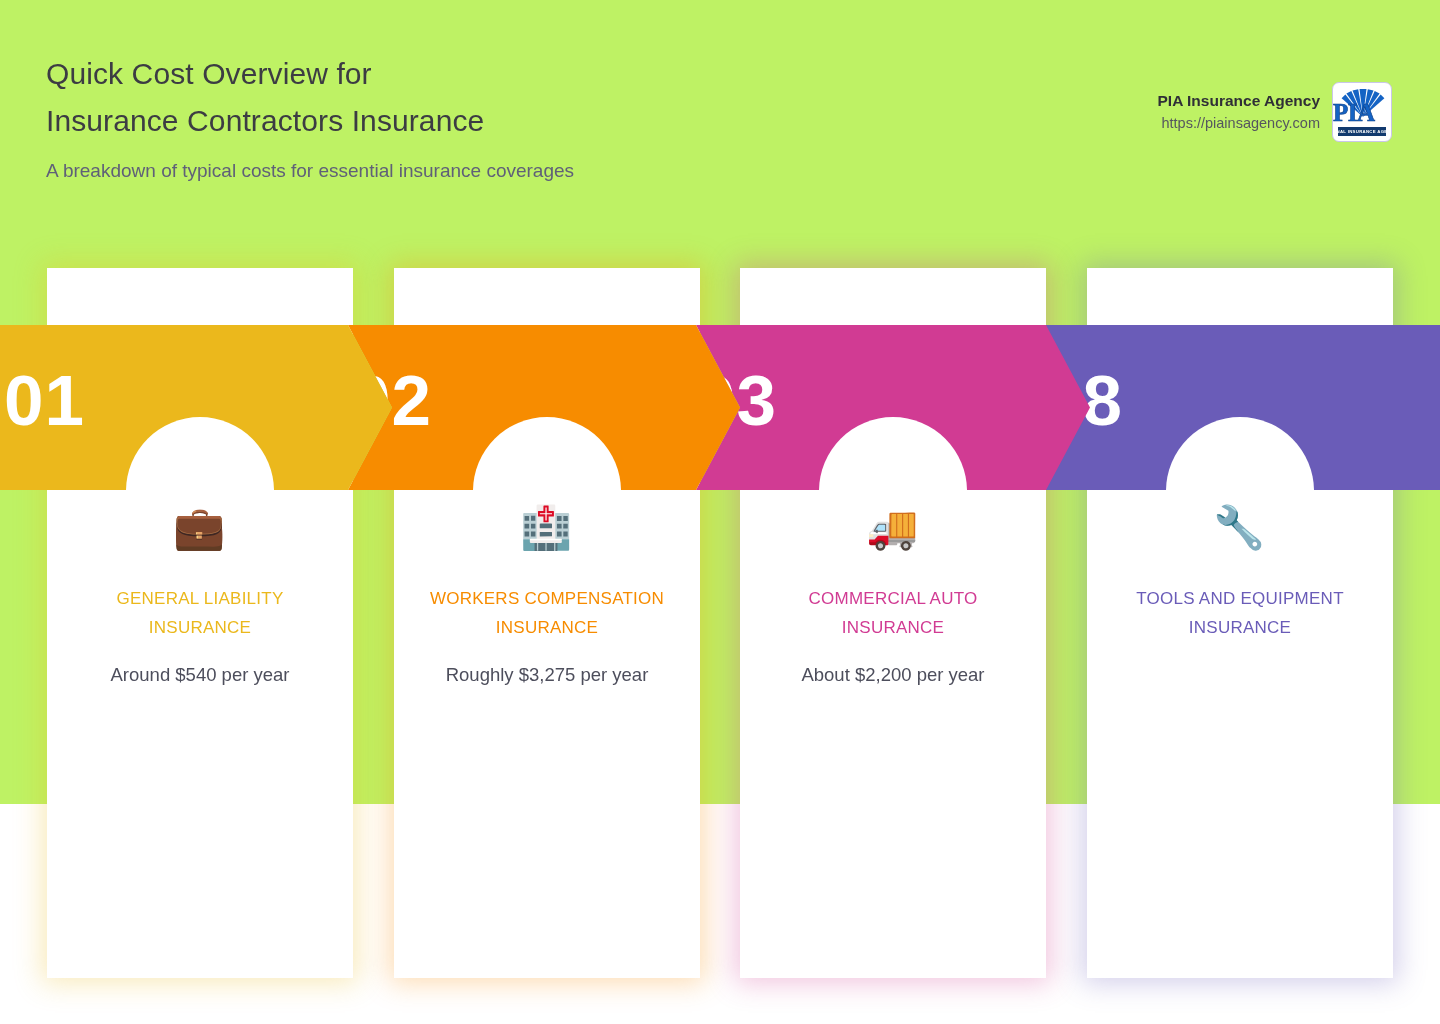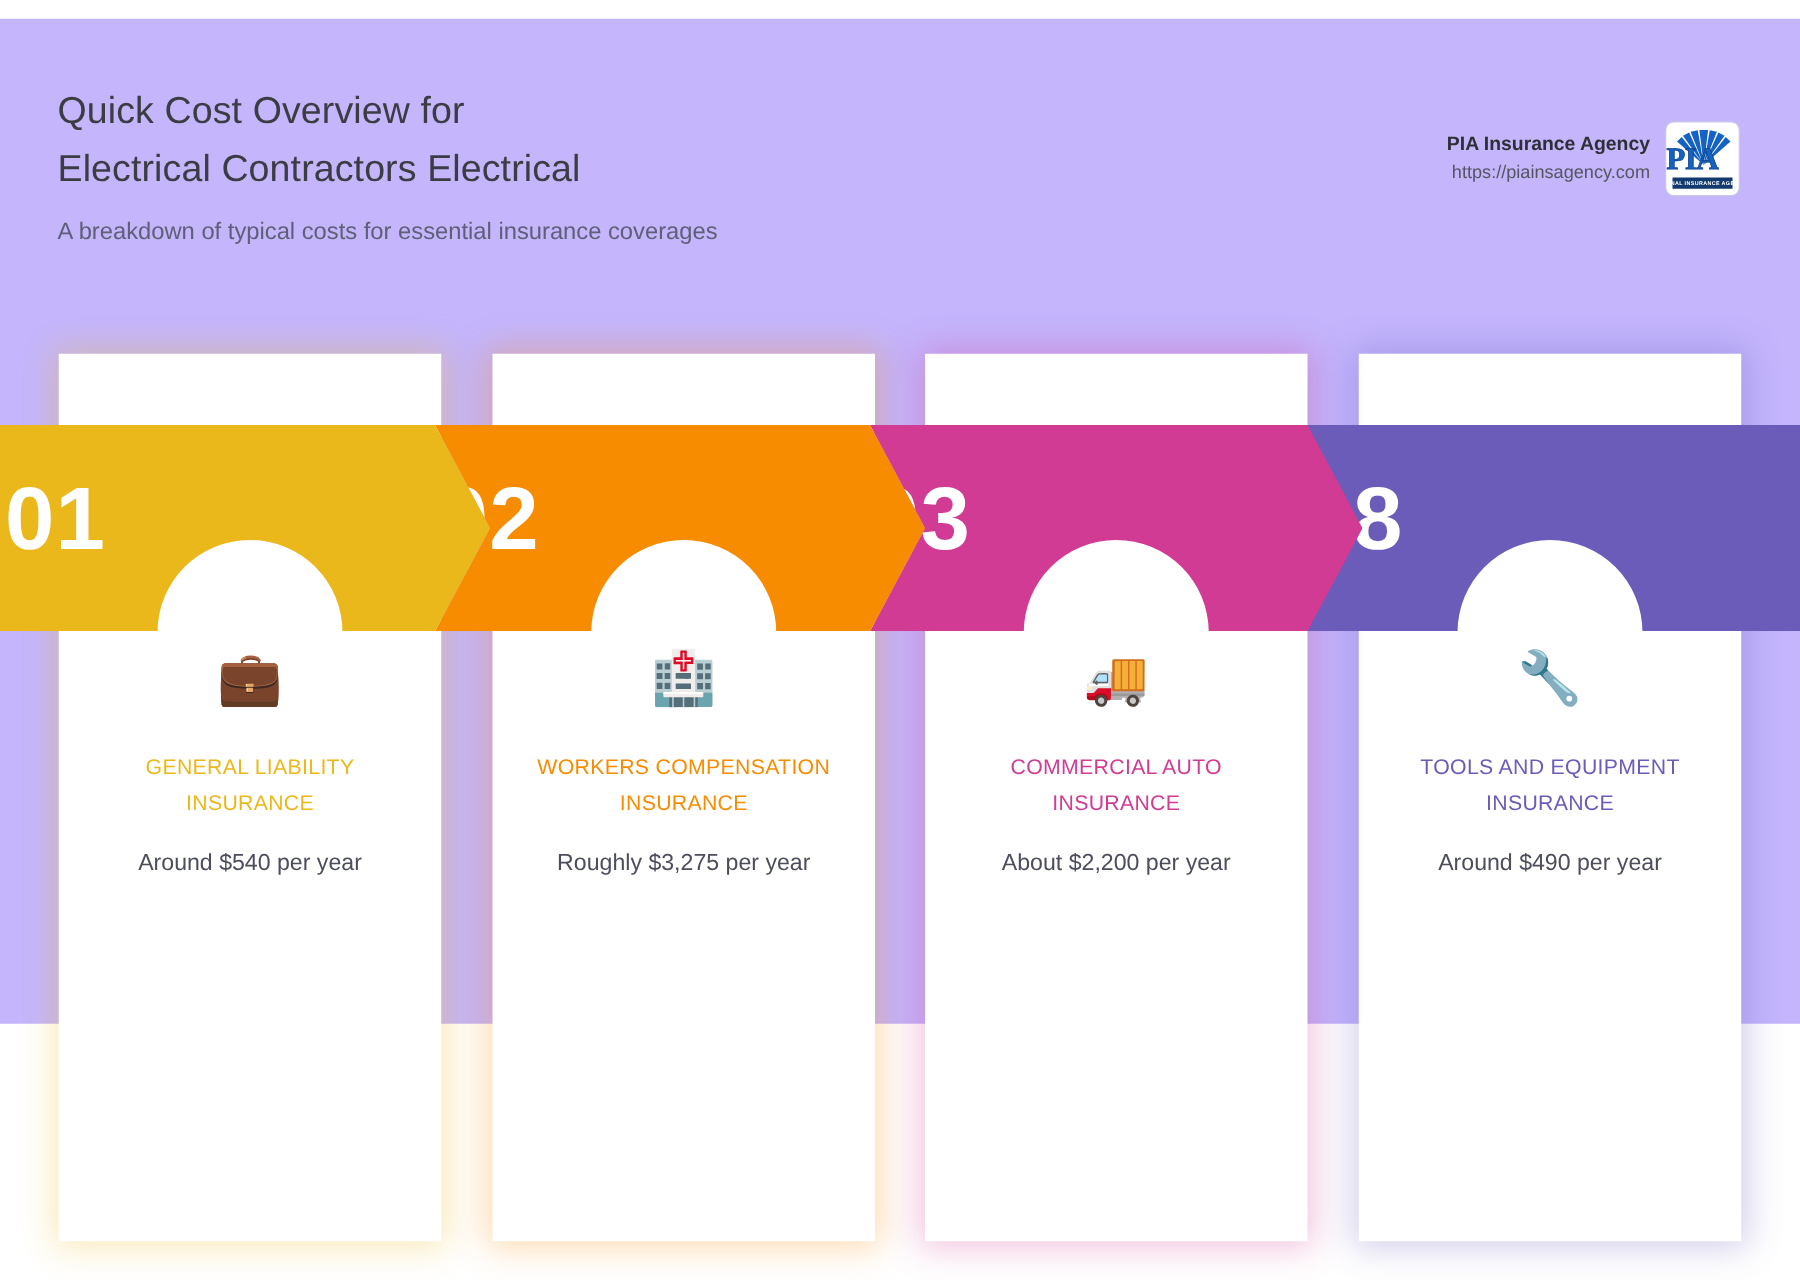--- a/index.html
+++ b/index.html
@@ -9,22 +9,21 @@
     height: 1024px;
     background: #ffffff;
     font-family: "Liberation Sans", sans-serif;
     overflow: hidden;
   }
 
   #page {
     position: relative;
     width: 1440px;
     height: 804px;
-    background: #c4b5fd;
-    margin-top: 15px;
+    background: #bef264;
   }
 
   
   #header {
     position: absolute;
     left: 0; top: 0;
     width: 1440px;
     height: 230px;
   }
 
@@ -200,21 +199,21 @@
 </style>
 </head>
 <body>
 
 <div id="page">
 
   <div id="header">
 
     <div id="title-block">
       <div class="title-line">Quick Cost Overview for</div>
-      <div class="title-line">Electrical Contractors Electrical</div>
+      <div class="title-line">Insurance Contractors Insurance</div>
       <div id="subtitle">A breakdown of typical costs for essential insurance coverages</div>
     </div>
 
     <div id="brand">
       <div id="brand-text">
         <div id="brand-name">PIA Insurance Agency</div>
         <div id="brand-url">https://piainsagency.com</div>
       </div>
       <div id="logo-mark">
         <svg id="logo-rays" viewBox="0 0 50 30">
@@ -255,21 +254,20 @@
         <div class="card-inner">
           <span class="card-icon">🚚</span>
           <div class="card-title" style="color: rgb(209, 59, 147);">COMMERCIAL AUTO INSURANCE</div>
           <div class="card-desc">About $2,200 per year</div>
         </div>
       </div>
       <div class="card" style="left: 1087px; box-shadow: rgba(106, 92, 184, 0.3) 0px 0px 26px 5px;">
         <div class="card-inner">
           <span class="card-icon">🔧</span>
           <div class="card-title" style="color: rgb(106, 92, 184);">TOOLS AND EQUIPMENT INSURANCE</div>
-          <div class="card-desc">Around $490 per year</div>
         </div>
       </div>
     </div>
 
   <div id="banner">
       <div class="seg" style="left: 0px; width: 392px; background: rgb(235, 184, 28); z-index: 10; clip-path: polygon(0px 0px, calc(100% - 44px) 0px, 100% 50%, calc(100% - 44px) 100%, 0px 100%);">
         <div class="seg-num" style="left: 4px;">01</div>
         <div class="notch" style="left: 200px;"></div>
       </div>
       <div class="seg" style="left: 348px; width: 392px; background: rgb(247, 140, 0); z-index: 9; clip-path: polygon(0px 0px, calc(100% - 44px) 0px, 100% 50%, calc(100% - 44px) 100%, 0px 100%, 44px 50%);">

